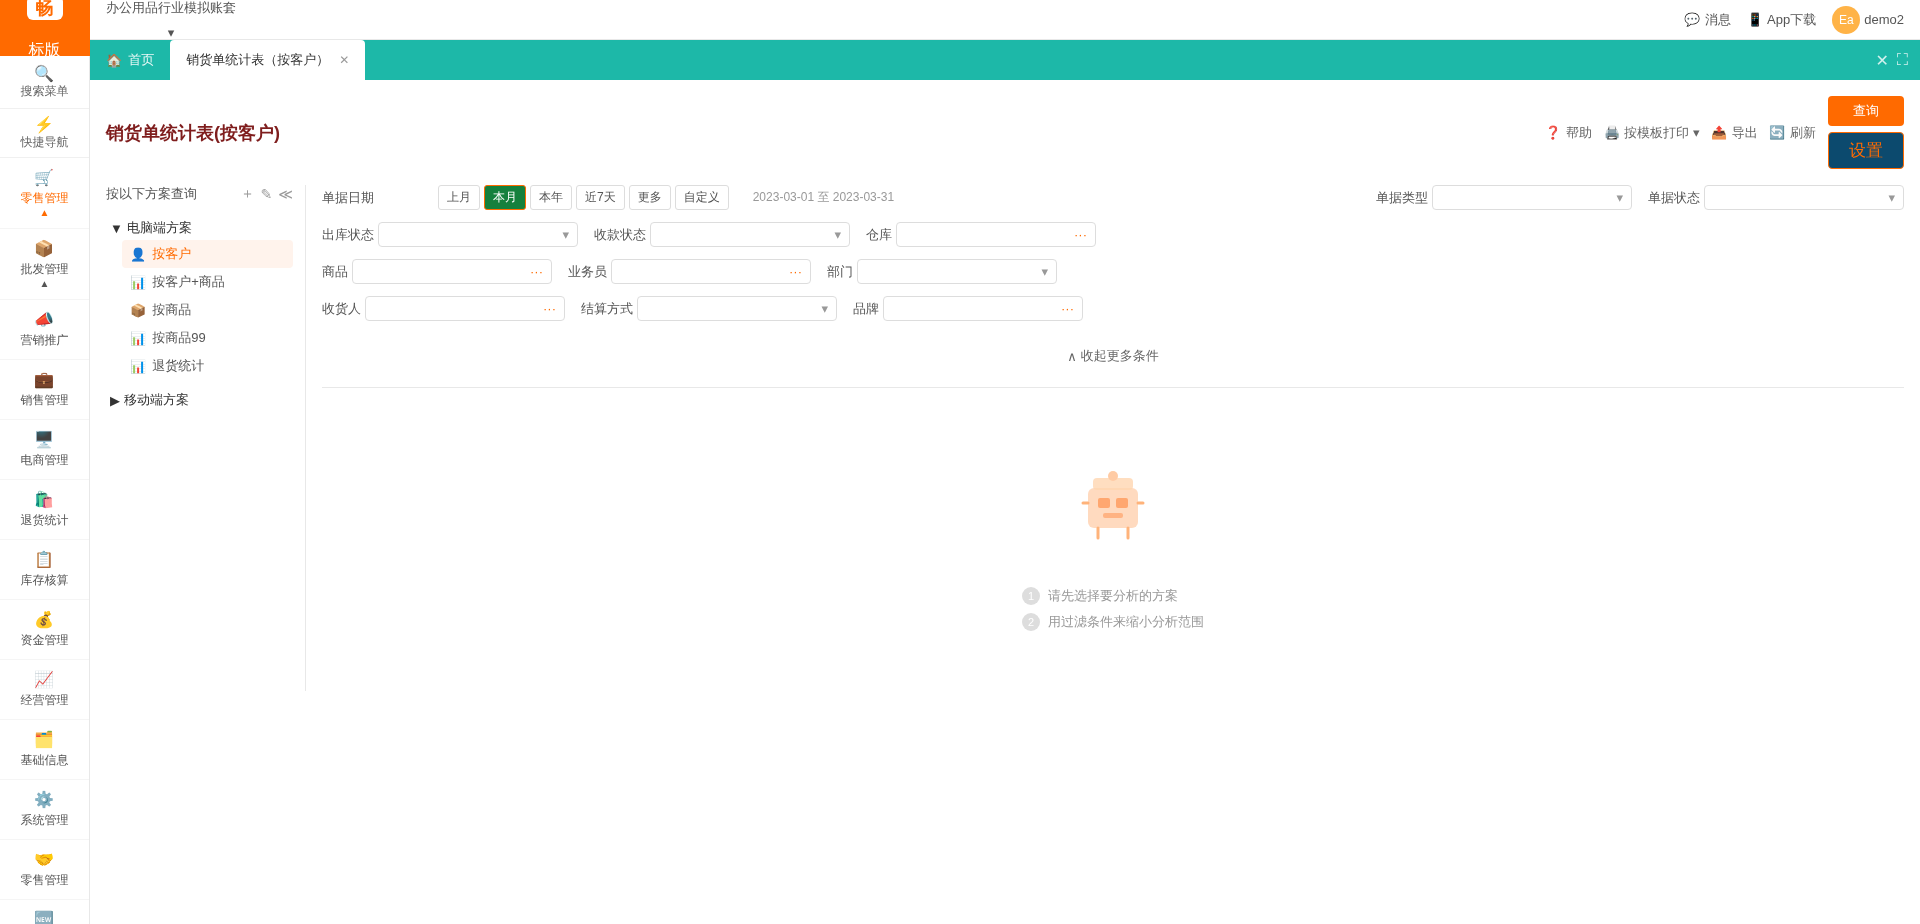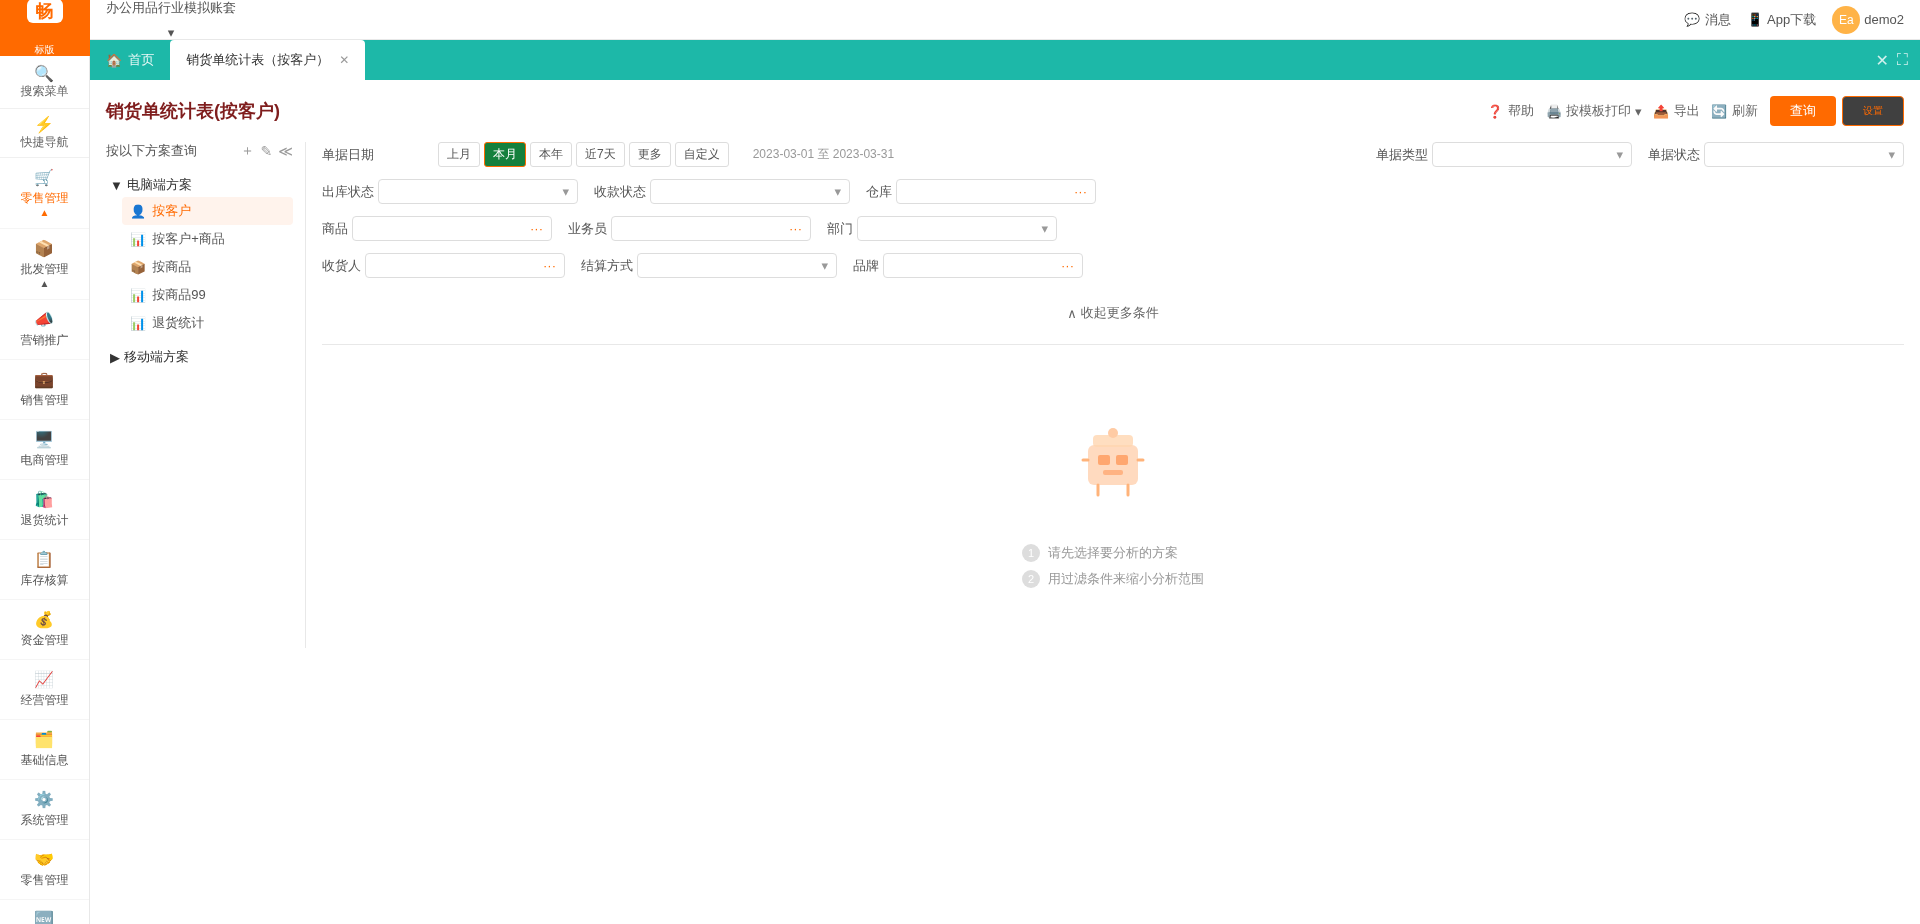--- a/index.html
+++ b/index.html
@@ -2,21 +2,21 @@
 <html><head>
   <meta charset="utf-8">
   <style>
     * { box-sizing: border-box; margin: 0; padding: 0; }
     body { font-family: 'Microsoft YaHei', Arial, sans-serif; font-size: 13px; background: #f5f5f5; color: #333; display: flex; height: 924px; overflow: hidden; }
 
     
     .sidebar { width: 90px; background: #fff; border-right: 1px solid #e8e8e8; display: flex; flex-direction: column; align-items: center; padding-top: 0; }
     .sidebar-logo { width: 90px; height: 56px; background: #ff6a00; display: flex; align-items: center; justify-content: center; flex-direction: column; }
     .sidebar-logo-icon { width: 36px; height: 36px; background: #fff; border-radius: 6px; display: flex; align-items: center; justify-content: center; font-size: 18px; color: #ff6a00; font-weight: bold; }
-    .sidebar-logo-text { color: #fff; font-size: 10px; margin-top: 20px; }
+    .sidebar-logo-text { color: #fff; font-size: 16px; margin-top: 20px; }
     .sidebar-search { padding: 8px 0; width: 100%; text-align: center; font-size: 12px; color: #666; cursor: pointer; border-bottom: 1px solid #f0f0f0; }
     .sidebar-nav-label { padding: 6px 0; width: 100%; text-align: center; font-size: 12px; color: #666; cursor: pointer; border-bottom: 1px solid #f0f0f0; }
     .sidebar-items { width: 100%; flex: 1; overflow-y: auto; }
     .sidebar-item { display: flex; flex-direction: column; align-items: center; padding: 10px 0; cursor: pointer; font-size: 12px; color: #555; border-bottom: 1px solid #f5f5f5; }
     .sidebar-item.active { color: #ff6a00; }
     .sidebar-item .item-icon { font-size: 16px; margin-bottom: 3px; }
 
     
     .main { flex: 1; display: flex; flex-direction: column; overflow: hidden; }
 
@@ -38,21 +38,21 @@
 
     
     .page-content { flex: 1; background: #fff; overflow-y: auto; padding: 16px; }
 
     
     .page-header { display: flex; align-items: center; justify-content: space-between; margin-bottom: 16px; }
     .page-title { font-size: 18px; font-weight: bold; color: #7f1d1d; }
     .page-actions { display: flex; align-items: center; gap: 12px; }
     .page-action { display: flex; align-items: center; gap: 4px; font-size: 13px; color: #666; cursor: pointer; }
     .btn-query { background: #ff6a00; color: #fff; border: none; padding: 6px 20px; border-radius: 4px; cursor: pointer; font-size: 13px; }
-    .btn-settings { background: #404040; color: #ff6a00; border: 1px solid #ff6a00; padding: 6px 20px; border-radius: 4px; cursor: pointer; font-size: 10px; }
+    .btn-settings { background: #0c4a6e; color: #ff6a00; border: 1px solid #ff6a00; padding: 6px 20px; border-radius: 4px; cursor: pointer; font-size: 17px; }
 
     
     .content-split { display: flex; gap: 0; }
 
     
     .left-panel { width: 200px; min-width: 200px; border-right: 1px solid #e8e8e8; padding-right: 12px; }
     .left-panel-header { display: flex; align-items: center; justify-content: space-between; margin-bottom: 9px; color: #666; font-size: 13px; }
     .left-panel-header-title { font-size: 13px; color: #555; }
     .left-panel-icons { display: flex; gap: 6px; align-items: center; }
     .lp-icon { cursor: pointer; color: #999; font-size: 14px; }
@@ -213,21 +213,21 @@
           <span>▾</span>
         </div>
         <div class="page-action">
           <span>📤</span>
           <span>导出</span>
         </div>
         <div class="page-action">
           <span>🔄</span>
           <span>刷新</span>
         </div>
-        <div style="display:flex; flex-direction:row; gap:6px;">
+        <div style="display:flex; flex-direction:column; gap:6px;">
           <button class="btn-query">查询</button>
           <button class="btn-settings">设置</button>
         </div>
       </div>
     </div>
 
     <div class="content-split">
 
       <div class="left-panel">
         <div class="left-panel-header">

